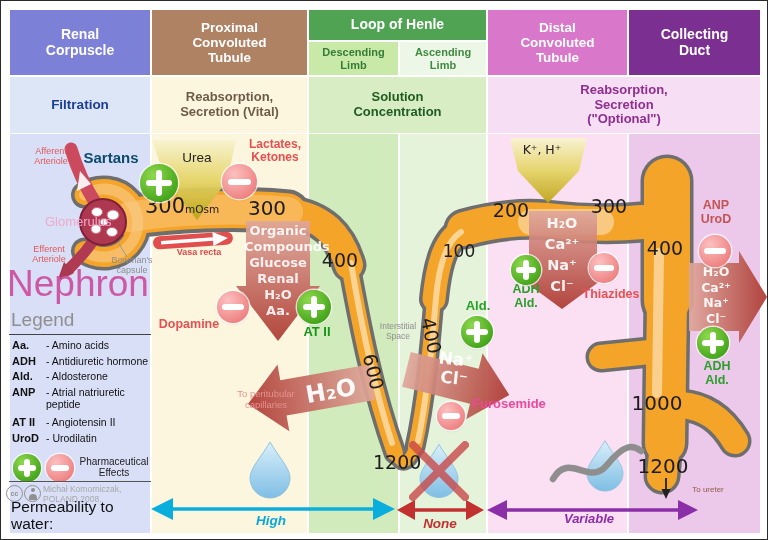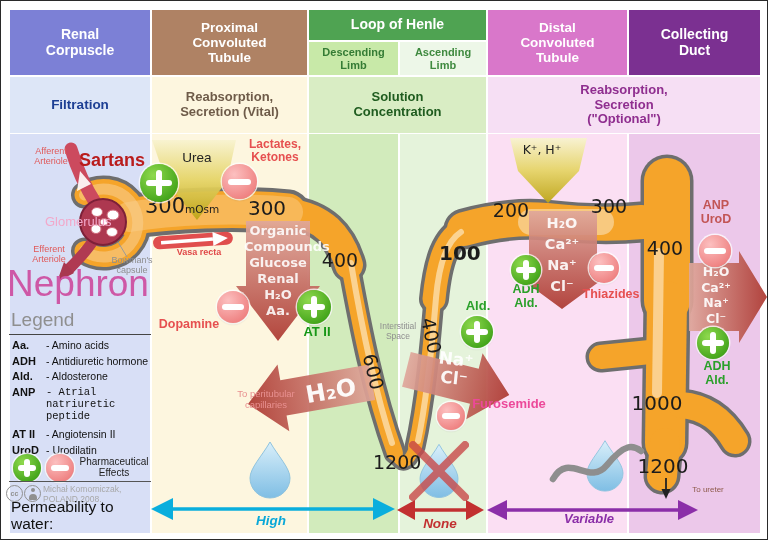--- a/index.html
+++ b/index.html
@@ -187,21 +187,21 @@
       <polygon points="483,509 465,499 465,519" stroke="none"></polygon>
     </g>
     <g fill="#8B2FA8" stroke="#8B2FA8">
       <line x1="500" y1="509" x2="682" y2="509" stroke-width="3.5"></line>
       <polygon points="486,509 506,499 506,519" stroke="none"></polygon>
       <polygon points="697,509 677,499 677,519" stroke="none"></polygon>
     </g>
   </svg>
 
   <div class="lbl" style="left:22px;top:145px;width:56px;font-size:9px;color:#E05858;">Afferent Arteriole</div>
-  <div class="lbl" style="left:78px;top:149px;width:64px;font-size:18px;font-weight:bold;color:#b91c1c;">Sartans</div>
+  <div class="lbl" style="left:78px;top:149px;width:64px;font-size:15px;font-weight:bold;color:#0c4a6e;">Sartans</div>
   <div class="lbl" style="left:44px;top:214px;width:56px;font-size:13px;color:#F2A8CA;">Glomerulus</div>
   <div class="lbl" style="left:20px;top:243px;width:56px;font-size:9px;color:#E05858;">Efferent Arteriole</div>
   <div class="lbl" style="left:102px;top:254px;width:58px;font-size:9px;color:#8F8F8F;">Bowman's capsule</div>
   <div class="lbl" style="left:6px;top:264px;width:170px;font-size:37px;color:#CE58A6;text-align:left;line-height:1;">Nephron</div>
   <div class="lbl" style="left:10px;top:308px;width:90px;font-size:19px;color:#8F8F8F;text-align:left;">Legend</div>
 
   <div class="legend-wrap">
     <div class="legend-row">
         <span class="legend-abbr">Aa.</span>
         <span>- Amino acids</span>
@@ -209,21 +209,21 @@
     <div class="legend-row">
         <span class="legend-abbr">ADH</span>
         <span>- Antidiuretic hormone</span>
       </div>
     <div class="legend-row">
         <span class="legend-abbr">Ald.</span>
         <span>- Aldosterone</span>
       </div>
     <div class="legend-row">
         <span class="legend-abbr">ANP</span>
-        <span style="width:96px;font-family:Liberation Mono, monospace;">- Atrial natriuretic peptide</span>
+        <span style="width:96px;">- Atrial natriuretic peptide</span>
       </div>
     <div class="legend-row" style="margin-top:6px;">
         <span class="legend-abbr">AT II</span>
         <span>- Angiotensin II</span>
       </div>
     <div class="legend-row">
         <span class="legend-abbr">UroD</span>
         <span>- Urodilatin</span>
       </div>
   </div>
@@ -250,21 +250,21 @@
   </div>
   <div class="lbl" style="left:154px;top:316px;width:68px;font-size:12.5px;font-weight:bold;color:#E65050;">Dopamine</div>
   <div class="lbl" style="left:294px;top:324px;width:44px;font-size:13px;font-weight:bold;color:#169616;">AT II</div>
   <div class="lbl num" style="left:320px;top:249px;width:38px;font-size:19px;">400</div>
   <div class="lbl chem" style="left:298px;top:377px;width:64px;font-size:24px;font-weight:bold;color:rgba(255,255,255,0.95);transform:rotate(-10deg);">H₂O</div>
   <div class="lbl num" style="left:354px;top:360px;width:36px;font-size:19px;transform:rotate(76deg);">600</div>
   <div class="lbl" style="left:236px;top:388px;width:58px;font-size:9.5px;color:#E89090;">To peritubular capillaries</div>
 
   <div class="lbl" style="left:374px;top:321px;width:46px;font-size:8.5px;color:#8F8F8F;">Interstitial Space</div>
   <div class="lbl num" style="left:372px;top:451px;width:46px;font-size:19px;">1200</div>
-  <div class="lbl num" style="left:438px;top:241px;width:40px;font-size:20px;font-weight:bold;">100</div>
+  <div class="lbl num" style="left:438px;top:241px;width:40px;font-size:17px;">100</div>
   <div class="lbl num" style="left:412px;top:324px;width:36px;font-size:19px;transform:rotate(78deg);">400</div>
   <div class="lbl chem arrowtext" style="left:426px;top:349px;width:56px;font-size:17px;font-weight:bold;line-height:19px;color:rgba(255,255,255,0.92);transform:rotate(6deg);">
     <div>Na⁺</div>
     <div>Cl⁻</div>
   </div>
   <div class="lbl" style="left:456px;top:298px;width:42px;font-size:13px;font-weight:bold;color:#2AA02A;">Ald.</div>
   <div class="lbl" style="left:464px;top:396px;width:88px;font-size:13px;font-weight:bold;color:#ec4899;">Furosemide</div>
 
   <div class="lbl chem" style="left:510px;top:142px;width:62px;font-size:12.5px;color:#222;">K⁺, H⁺</div>
   <div class="lbl num" style="left:490px;top:199px;width:40px;font-size:19px;">200</div>

